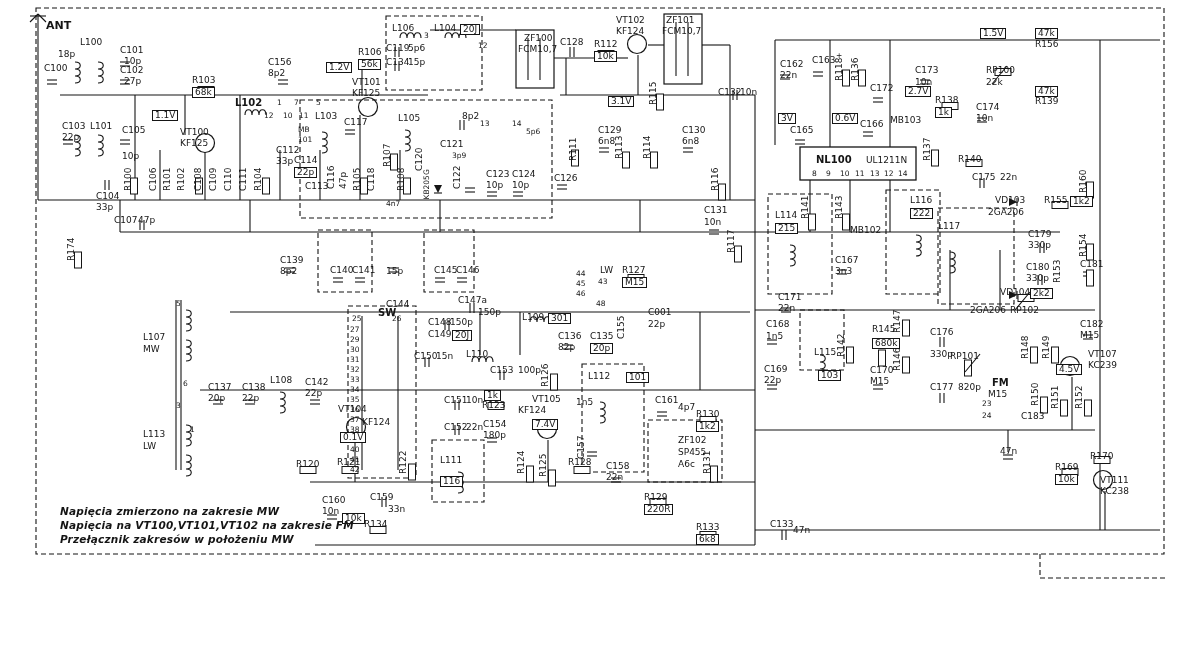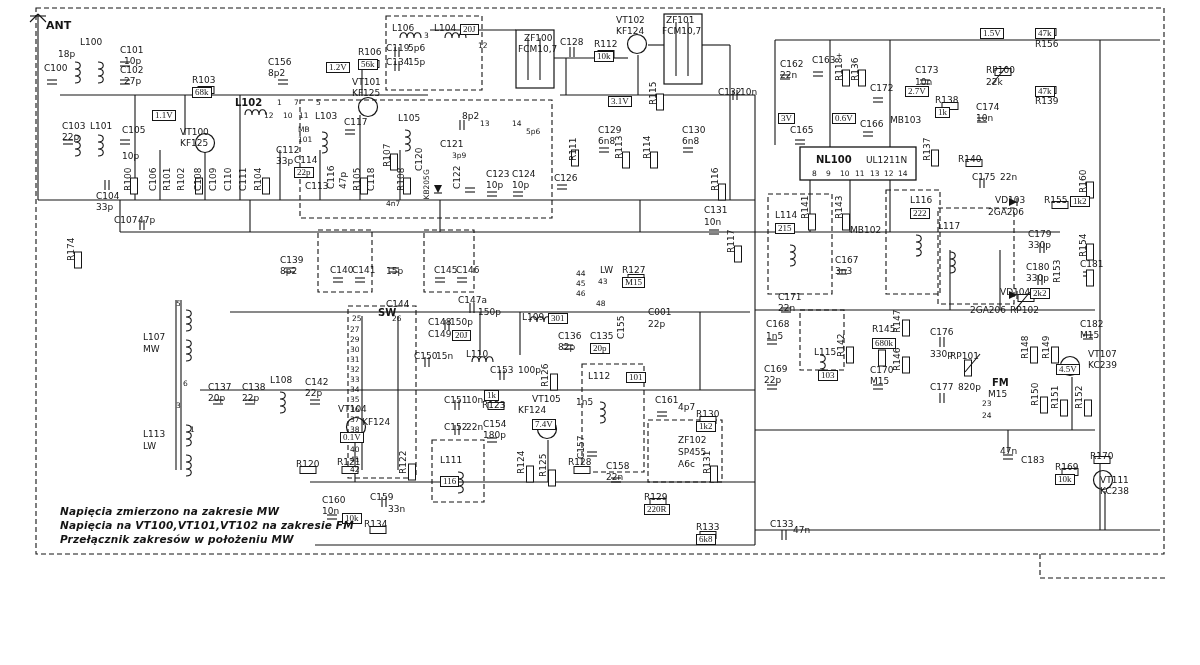--- a/index.html
+++ b/index.html
@@ -1,20 +1,20 @@
 <!DOCTYPE html>
 <html><head>
 <meta charset="utf-8">
 <style>
   html,body{margin:0;padding:0;background:#e8e8e8;}
   #canvas{position:relative;width:1200px;height:665px;background:#ffffff;overflow:hidden;
           font-family:"DejaVu Sans",sans-serif;}
   #wires{position:absolute;left:0;top:0;}
   .lbl{position:absolute;font:9px "DejaVu Sans",sans-serif;color:#151515;white-space:nowrap;line-height:1;}
-  .f-b{border:1px solid #151515;padding:0 2px;background:#fff;font-family:Liberation Serif, serif;}
+  .f-b{border:1px solid #151515;padding:0 2px;background:#fff;}
   .f-v{transform:rotate(-90deg);transform-origin:left bottom;}
   .f-s{font-size:7.5px;}
   .f-t{font-weight:700;font-size:11px;}
   .f-m{font-weight:700;font-size:10px;}
   .f-i{font-weight:700;font-style:italic;font-size:10.5px;letter-spacing:.2px;}
 </style>
 </head>
 <body>
 
 <div id="canvas">
@@ -649,21 +649,21 @@
       <span class="lbl " style="left: 958px; top: 383px;">820p</span>
       <span class="lbl f-m" style="left: 992px; top: 378px;">FM</span>
       <span class="lbl " style="left: 988px; top: 390px;">M15</span>
       <span class="lbl f-s" style="left: 982px; top: 400px;">23</span>
       <span class="lbl f-s" style="left: 982px; top: 412px;">24</span>
       <span class="lbl " style="left: 764px; top: 365px;">C169</span>
       <span class="lbl " style="left: 764px; top: 376px;">22p</span>
       <span class="lbl f-b" style="left: 818px; top: 370px;">103</span>
       <span class="lbl " style="left: 870px; top: 366px;">C170</span>
       <span class="lbl " style="left: 870px; top: 377px;">M15</span>
-      <span class="lbl " style="left: 1000px; top: 456px; padding-left: 21px;">C183</span>
+      <span class="lbl " style="left: 1000px; top: 412px; padding-left: 21px;">C183</span>
       <span class="lbl " style="left: 1000px; top: 447px;">47n</span>
       <span class="lbl " style="left: 1055px; top: 463px;">R169</span>
       <span class="lbl f-b" style="left: 1055px; top: 474px;">10k</span>
       <span class="lbl " style="left: 1090px; top: 452px;">R170</span>
       <span class="lbl " style="left: 1100px; top: 476px;">VT111</span>
       <span class="lbl " style="left: 1100px; top: 487px;">KC238</span>
       <span class="lbl f-i" style="left: 60px; top: 506px;">Napięcia zmierzono na zakresie MW</span>
       <span class="lbl f-i" style="left: 60px; top: 520px;">Napięcia na VT100,VT101,VT102 na zakresie FM</span>
       <span class="lbl f-i" style="left: 60px; top: 534px;">Przełącznik zakresów w położeniu MW</span>
     </div>

